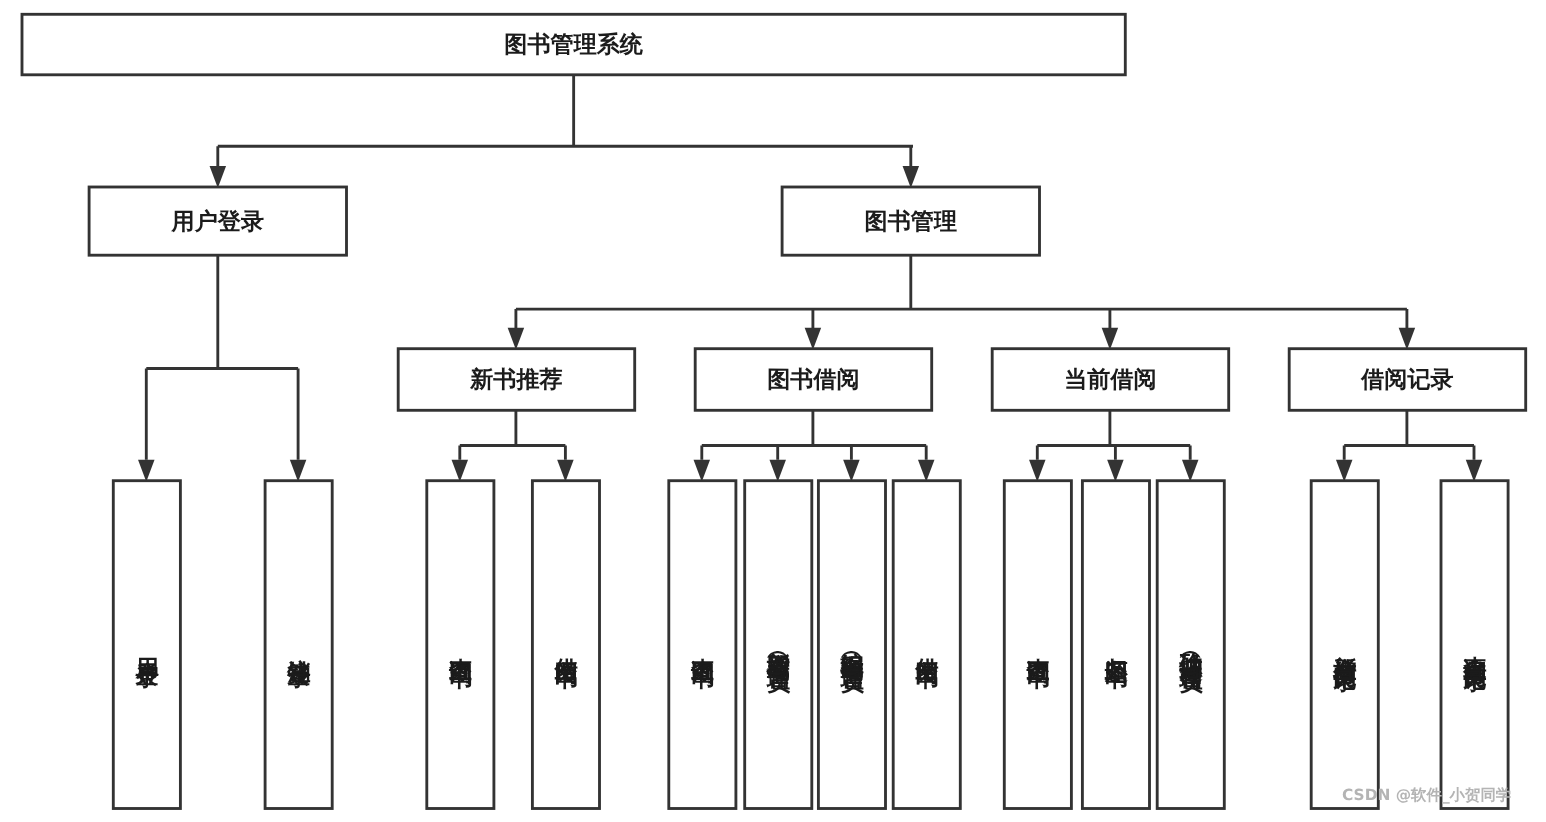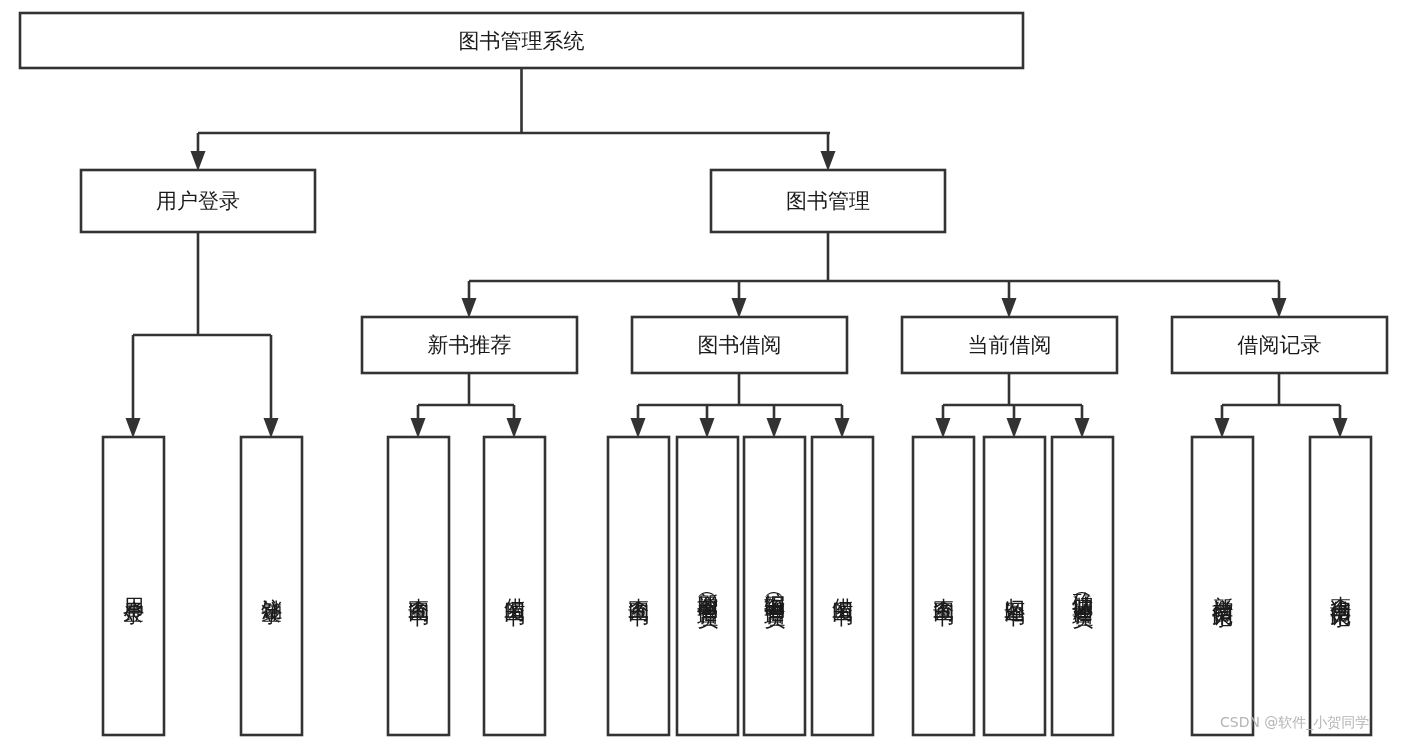--- a/index.html
+++ b/index.html
@@ -11,20 +11,21 @@
     width: 1405px;
     height: 747px;
     font-family: "DejaVu Sans", "Liberation Sans", sans-serif;
     overflow: hidden;
     position: relative;
   }
   #diagram-root {
     position: relative;
     width: 1371px;
     height: 747px;
+    font-weight: bold;
   }
   svg.diagram-canvas {
     position: absolute;
     top: 0;
     left: 0;
     width: 1405px;
     height: 747px;
     display: block;
   }
   .node-box {

